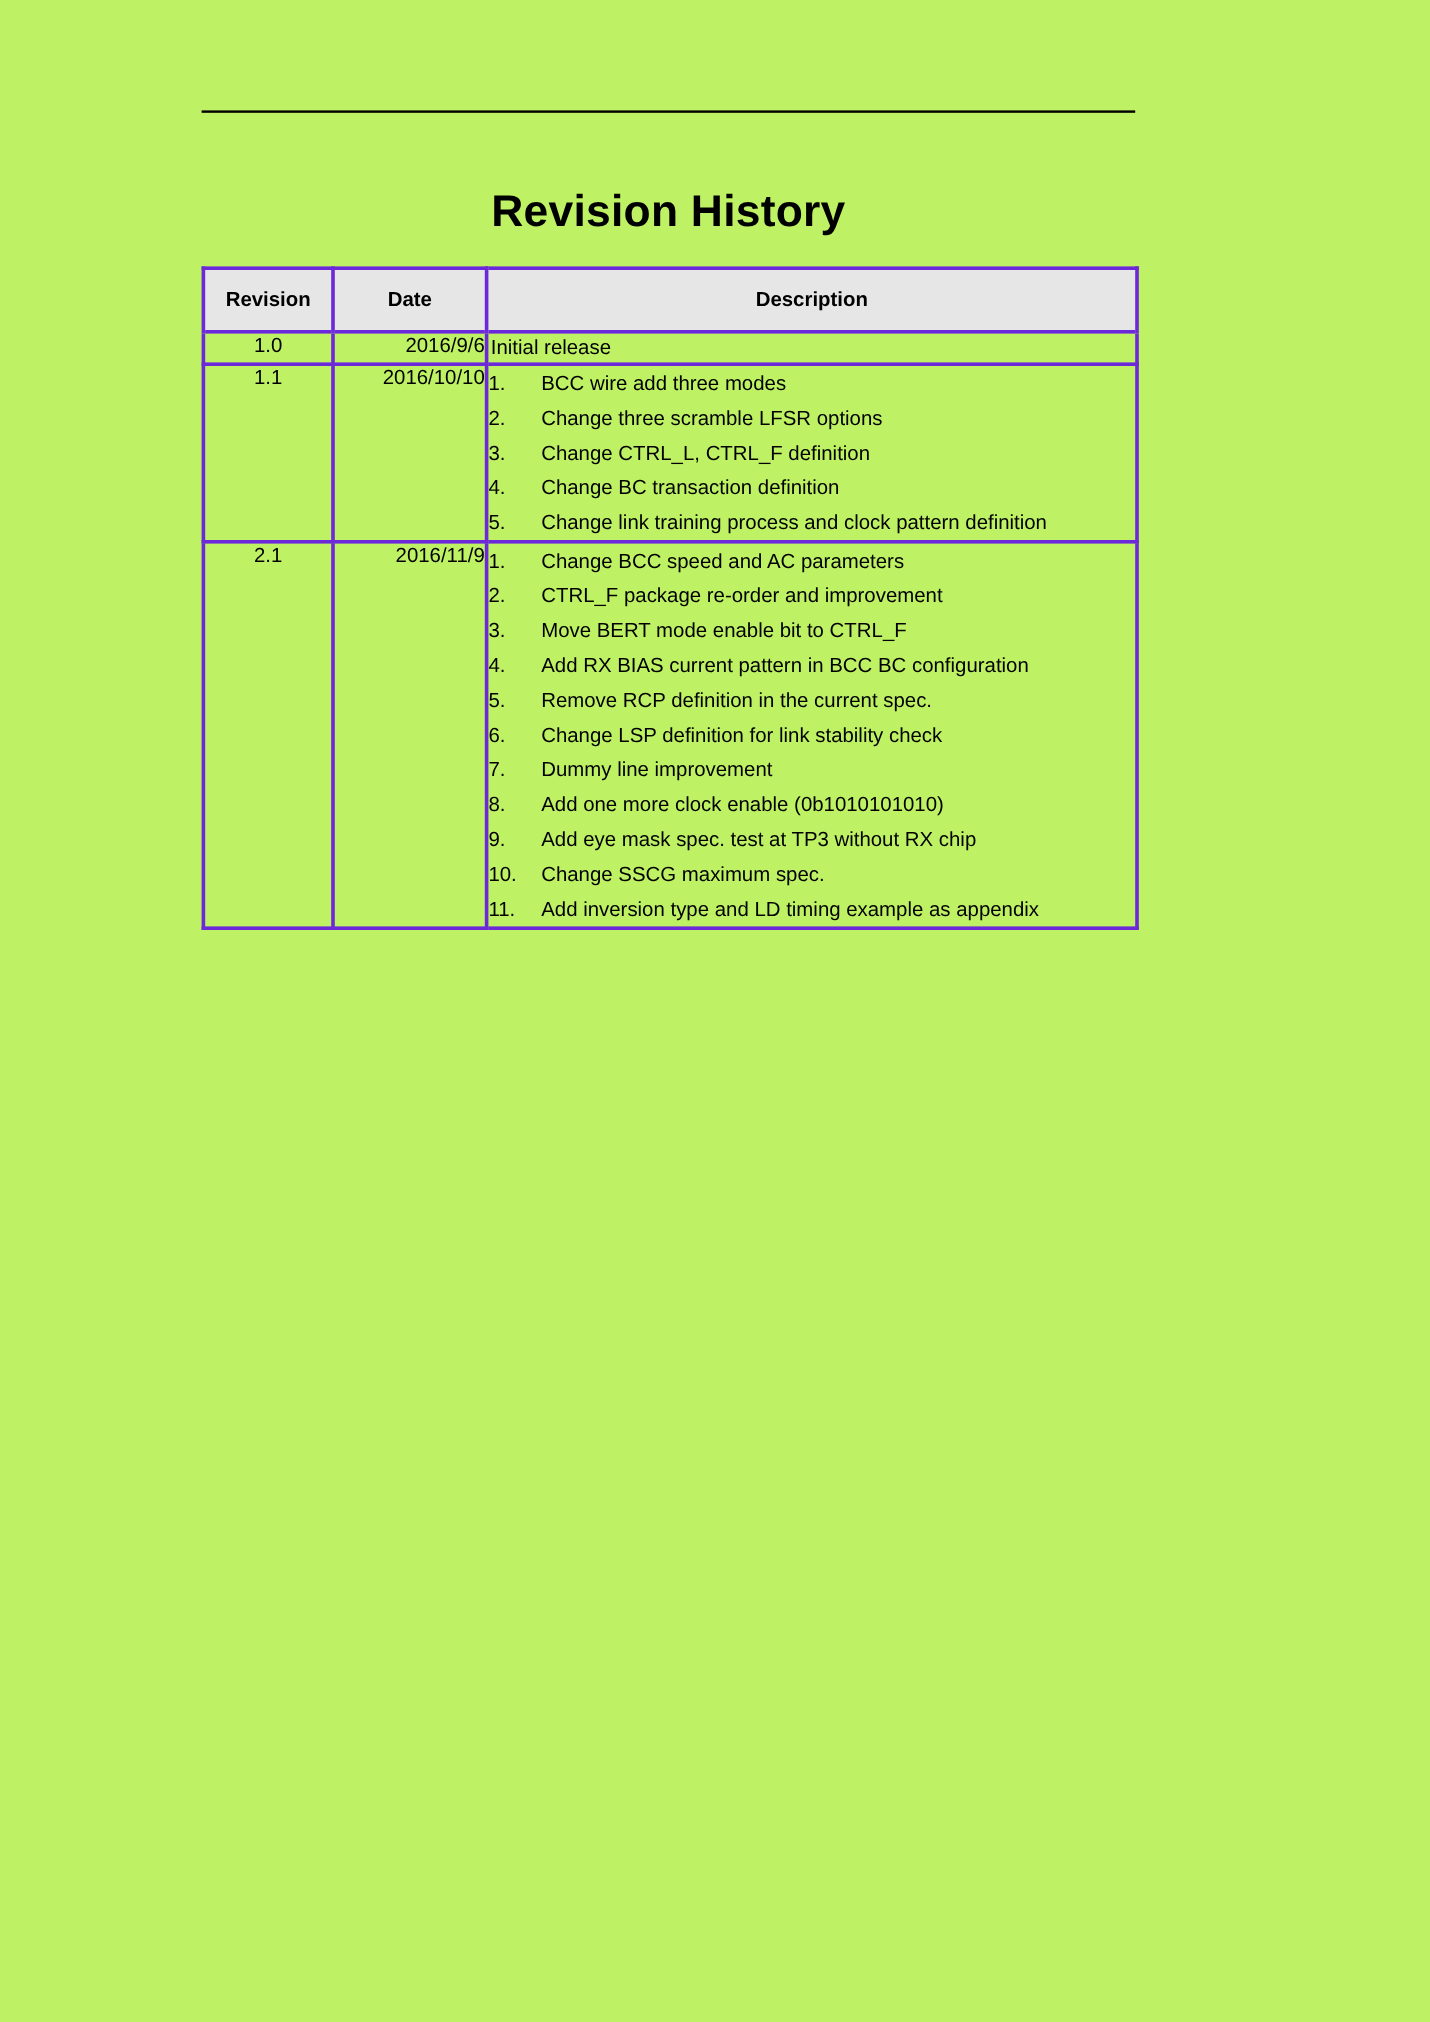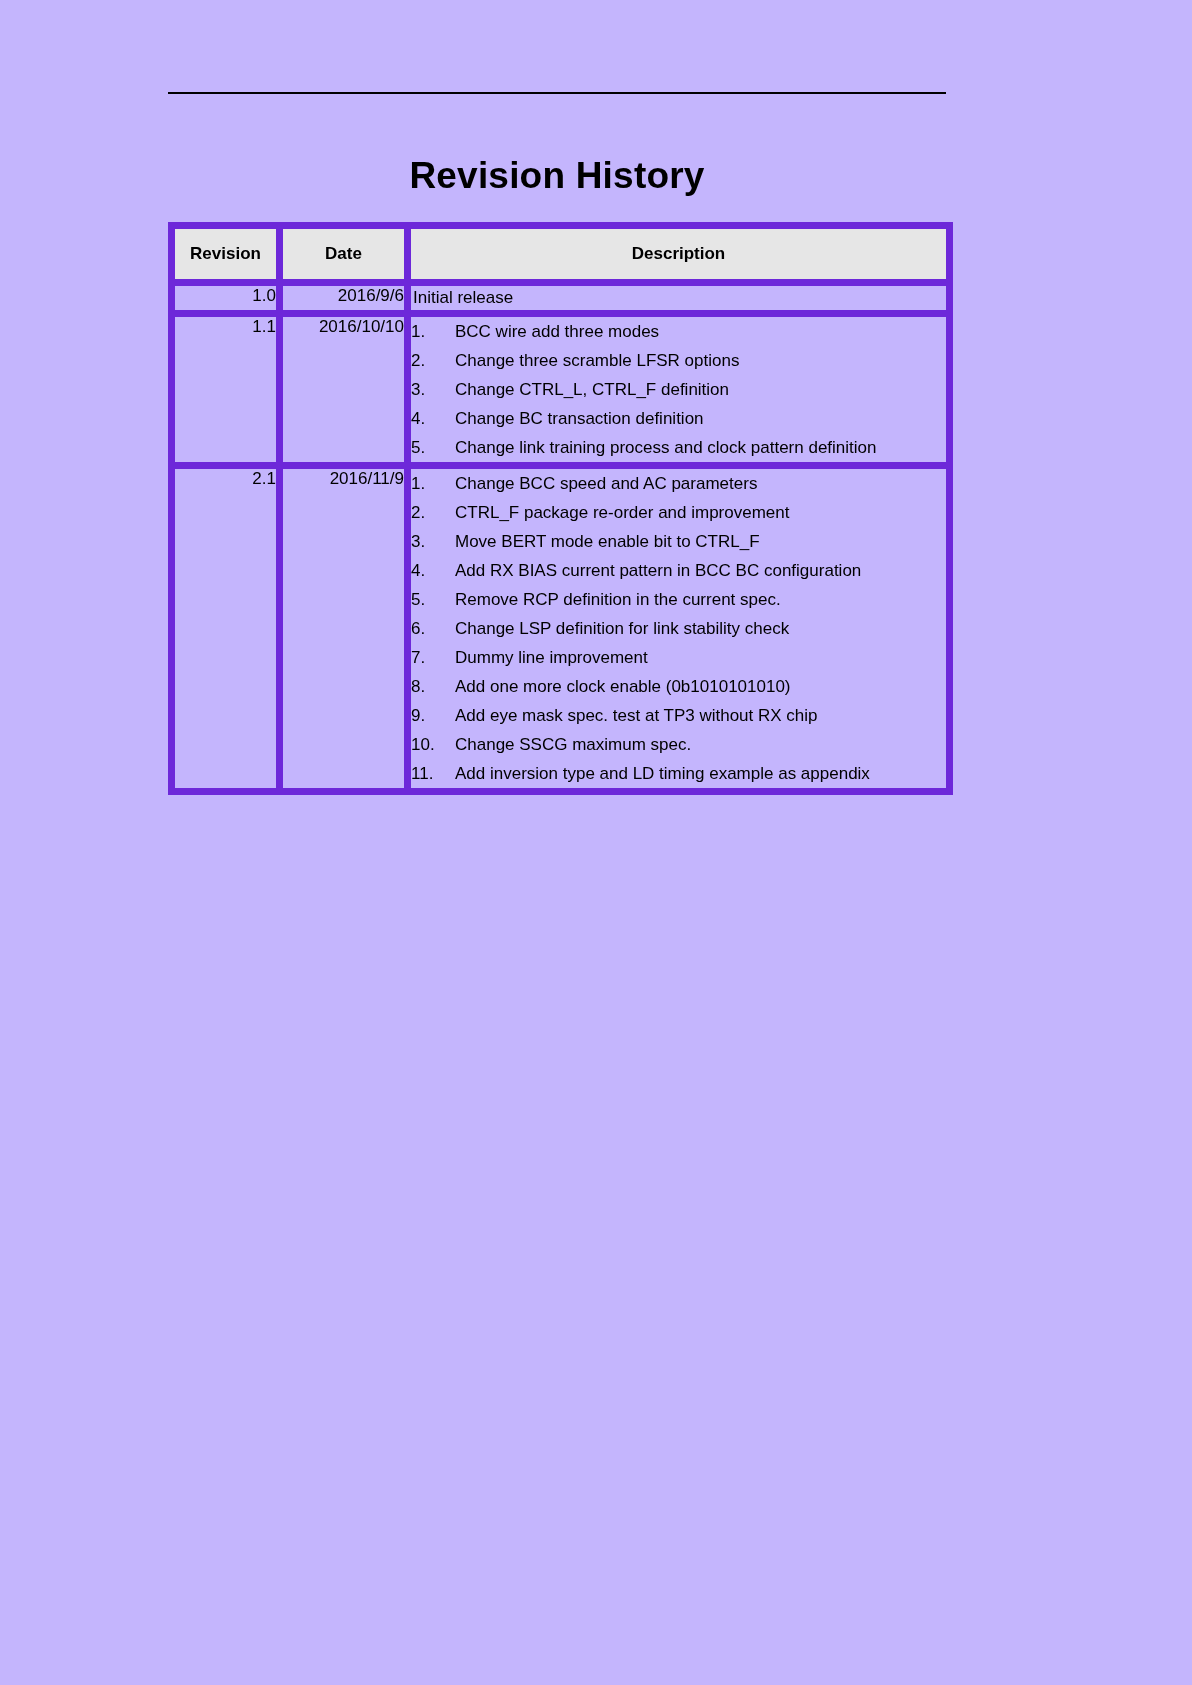--- a/index.html
+++ b/index.html
@@ -15,21 +15,21 @@
     position: relative;
     overflow: hidden;
   }
 
   .page {
     position: absolute;
     left: 0;
     top: 0;
     width: 1192px;
     height: 1685px;
-    background: #c4b5fd;
+    background: #bef264;
   }
 
   
   .header-rule {
     position: absolute;
     left: 168px;
     top: 92px;
     width: 778px;
     height: 2px;
     background: #000000;
@@ -51,41 +51,41 @@
     position: absolute;
     left: 168px;
     top: 222px;
     width: 778px;
     border-collapse: collapse;
     table-layout: fixed;
   }
 
   .revision-table td,
   .revision-table th {
-    border: 7px solid #6d28d9;
+    border: 3px solid #6d28d9;
     vertical-align: top;
     padding: 0;
   }
 
   .revision-table thead th {
     background: #e6e6e6;
     font-size: 17px;
     font-weight: bold;
     text-align: center;
     height: 50px;
     vertical-align: middle;
     border-bottom: 2px solid #000000;
   }
 
   .col-rev   { width: 108px; }
   .col-date  { width: 128px; }
   .col-desc  { width: 542px; }
 
   .cell-rev {
-    text-align: right;
+    text-align: center;
     font-size: 17px;
     padding: 8px 6px 10px 6px;
   }
   .cell-date {
     text-align: right;
     font-size: 17px;
     padding: 8px 6px 10px 6px;
   }
   .cell-desc {
     font-size: 17px;

